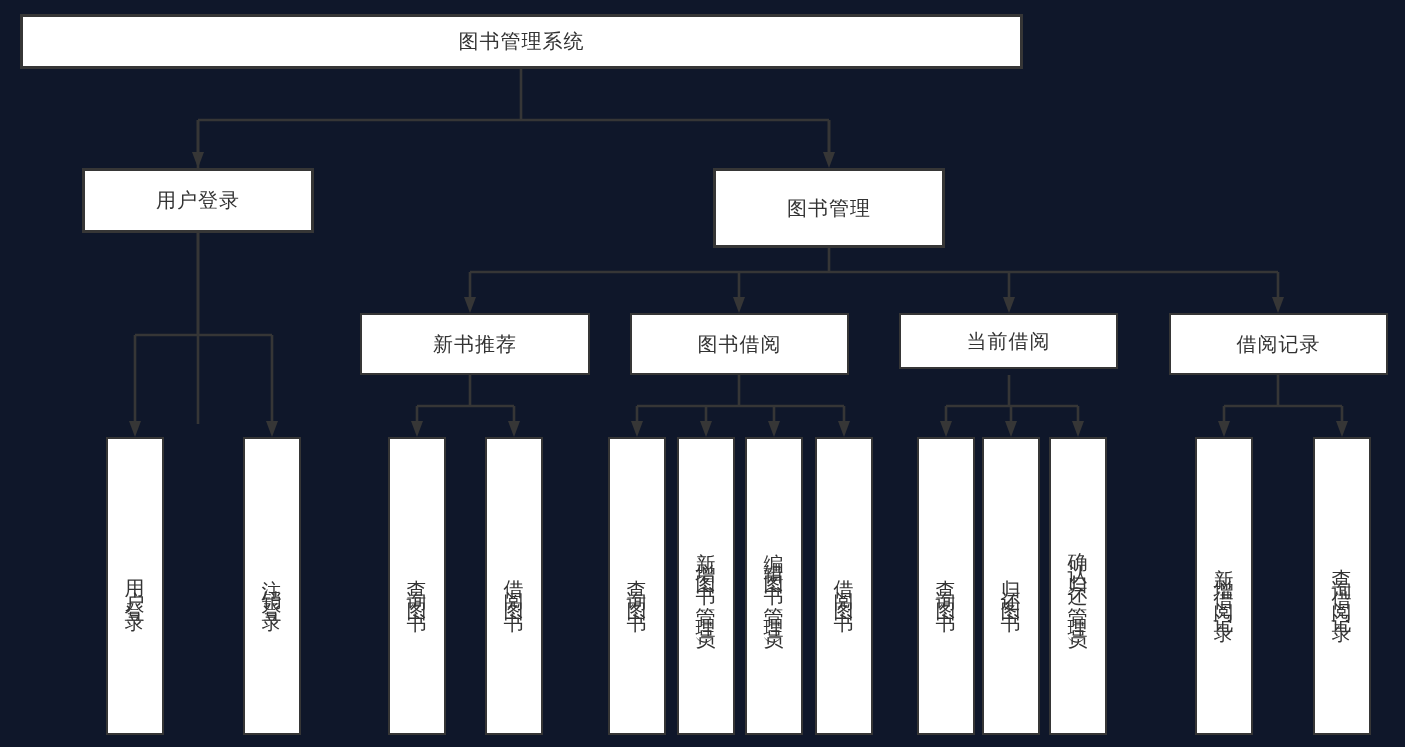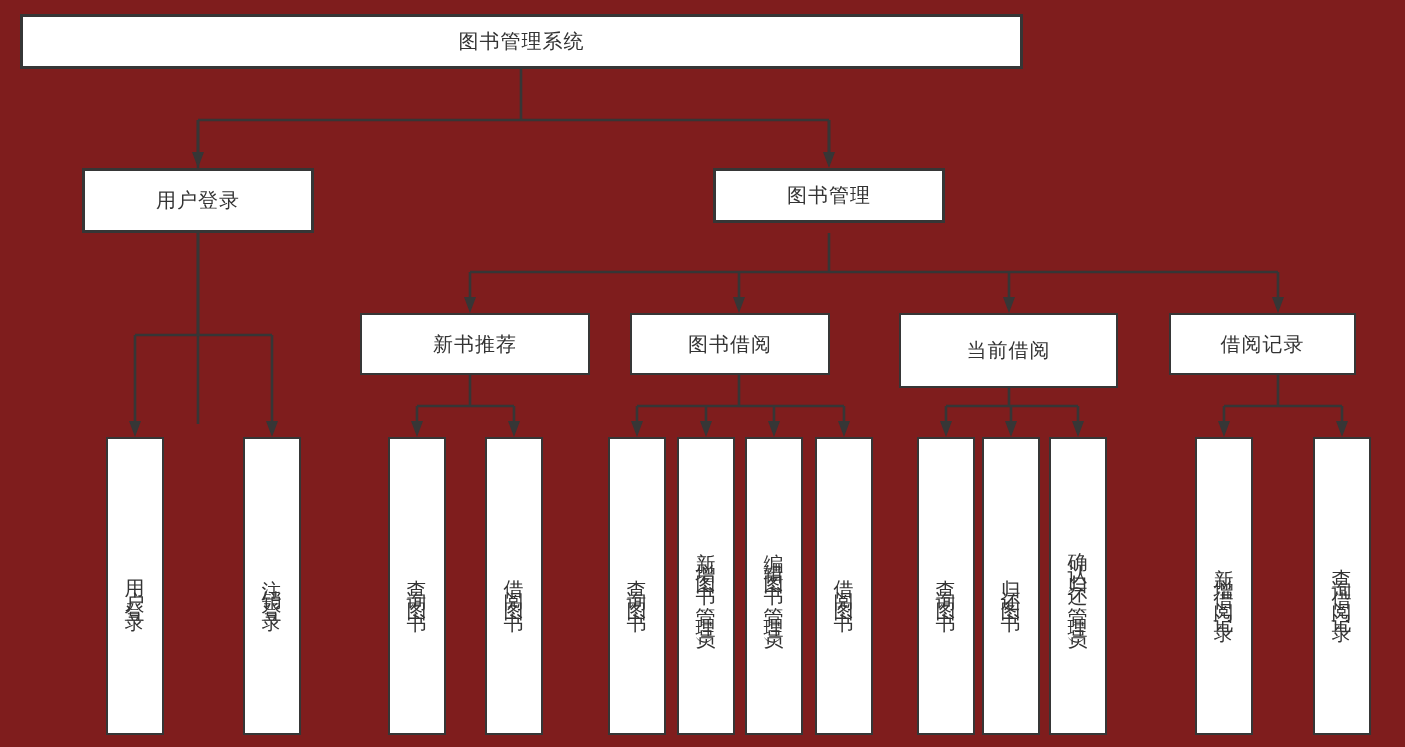--- a/index.html
+++ b/index.html
@@ -1,20 +1,20 @@
 <!DOCTYPE html>
 <html><head>
 <meta charset="utf-8">
 <style>
   html, body { margin: 0; padding: 0; background: #ffffff; }
   .stage {
     position: relative;
     width: 1405px;
     height: 747px;
-    background: #7f1d1d;
+    background: #0f172a;
     font-family: "Liberation Sans", "DejaVu Sans", sans-serif;
     overflow: hidden;
   }
   .wires {
     position: absolute;
     left: 0; top: 0;
     width: 1405px; height: 747px;
   }
   .node {
     position: absolute;
@@ -112,34 +112,34 @@
     </g>
   </svg>
 
   <div class="node hnode" style="left:20px; top:14px; width:1003px; height:55px;">
     <span class="lbl">图书管理系统</span>
   </div>
 
   <div class="node hnode" style="left:82px; top:168px; width:232px; height:65px;">
     <span class="lbl">用户登录</span>
   </div>
-  <div class="node hnode" style="left:713px; top:168px; width:232px; height:55px;">
+  <div class="node hnode" style="left:713px; top:168px; width:232px; height:80px;">
     <span class="lbl">图书管理</span>
   </div>
 
   <div class="node hnode" style="left:360px; top:313px; width:230px; height:62px; border-width:2.5px;">
     <span class="lbl">新书推荐</span>
   </div>
-  <div class="node hnode" style="left:630px; top:313px; width:200px; height:62px; border-width:2.5px;">
+  <div class="node hnode" style="left:630px; top:313px; width:219px; height:62px; border-width:2.5px;">
     <span class="lbl">图书借阅</span>
   </div>
-  <div class="node hnode" style="left:899px; top:313px; width:219px; height:75px; border-width:2.5px;">
+  <div class="node hnode" style="left:899px; top:313px; width:219px; height:56px; border-width:2.5px;">
     <span class="lbl">当前借阅</span>
   </div>
-  <div class="node hnode" style="left:1169px; top:313px; width:187px; height:62px; border-width:2.5px;">
+  <div class="node hnode" style="left:1169px; top:313px; width:219px; height:62px; border-width:2.5px;">
     <span class="lbl">借阅记录</span>
   </div>
 
   <div class="node vnode" style="left:106px;">
     <span class="lbl">用户登录</span>
   </div>
   <div class="node vnode" style="left:243px;">
     <span class="lbl">注销登录</span>
   </div>
 

